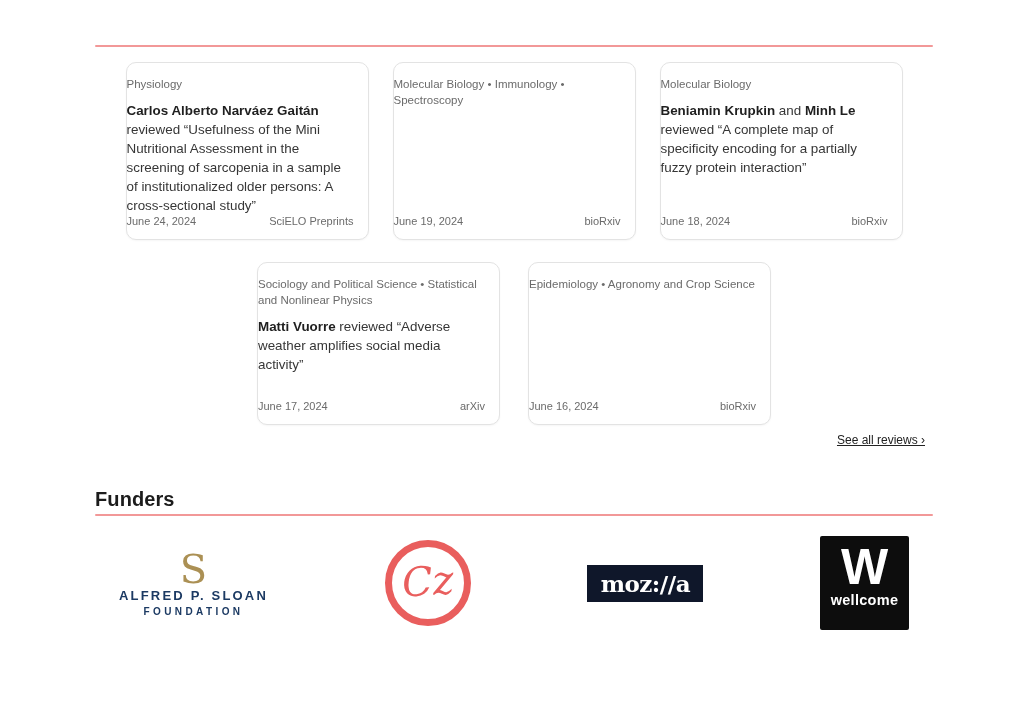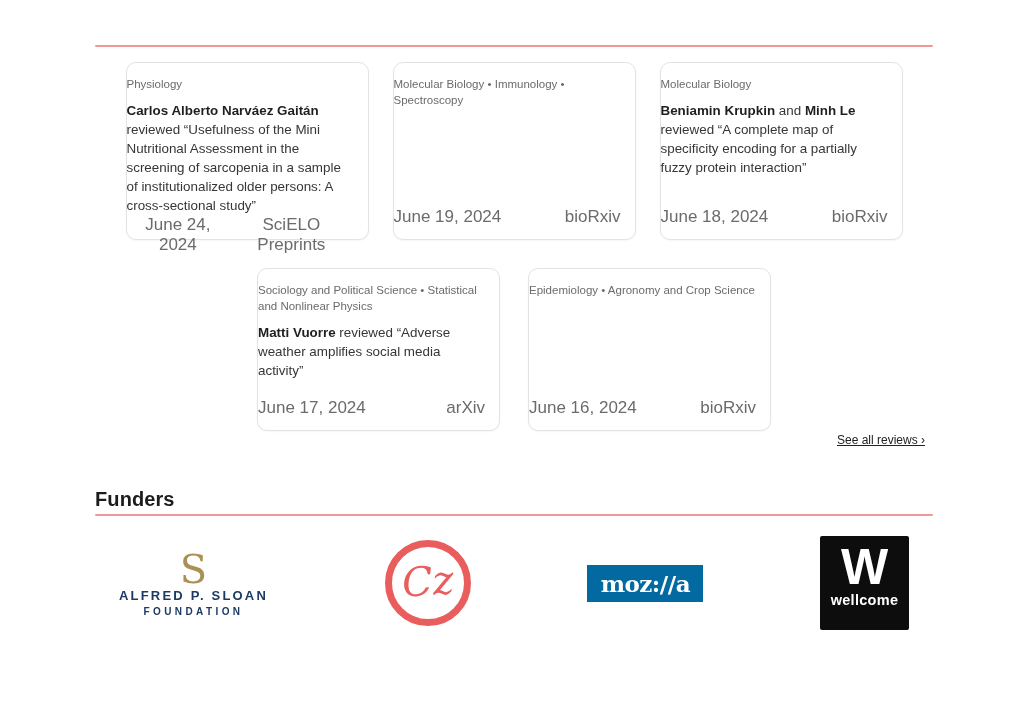--- a/index.html
+++ b/index.html
@@ -20,31 +20,31 @@
   html,body{background:#ffffff;}
   body{font-family:"Liberation Sans",sans-serif;}
   .page{position:relative;width:1024px;height:702px;background:#ffffff;overflow:hidden;}
   .content{position:absolute;left:95px;top:0;width:838px;height:702px;}
 
   .section-title{position:absolute;left:0;font-size:20px;font-weight:800;color:var(--heading-text);letter-spacing:.1px;}
   .rule{position:absolute;left:0;width:838px;height:2px;background:var(--accent-rule);border-radius:1px;}
 
   .cards-row{position:absolute;left:0;width:838px;display:flex;justify-content:center;gap:24px;}
   .row-0{top:62px;}
-  .row-1{top:268px;gap:28px;}
+  .row-1{top:262px;gap:28px;}
   .card{width:243px;background:#ffffff;border:1px solid var(--card-border);border-radius:10px;
         padding:13px 14px 12px 0;display:flex;flex-direction:column;
         box-shadow:0 1px 2px rgba(0,0,0,.04);cursor:pointer;text-decoration:none;}
   .row-0 .card{height:178px;}
   .row-1 .card{height:163px;}
   .topics{font-size:11.5px;line-height:1.4;color:var(--muted-text);margin-bottom:9px;}
   .body-text{font-size:13.4px;line-height:1.42;color:var(--body-text);}
   .body-text .seg-b{font-weight:700;color:var(--bold-text);}
   .cfoot{margin-top:auto;display:flex;justify-content:space-between;align-items:baseline;
-         font-size:17px;color:var(--muted-text);text-align:center;}
+         font-size:11px;color:var(--muted-text);}
 
   .see-all{position:absolute;top:433px;right:8px;font-size:12px;color:var(--link-text);
            text-decoration:underline;cursor:pointer;}
 
   .funders-row{position:absolute;top:531px;left:0;width:838px;height:104px;
                display:flex;align-items:center;justify-content:space-between;padding:0 24px;}
   .funder{display:flex;flex-direction:column;align-items:center;text-decoration:none;cursor:pointer;}
 
   .sloan-s{font-family:"DejaVu Serif",serif;font-size:40px;line-height:.95;color:var(--sloan-gold);}
   .sloan-l1{font-size:13px;font-weight:700;letter-spacing:2.2px;color:var(--brand-navy);}
@@ -55,21 +55,21 @@
   .gates-l1 .amp{color:var(--gates-gold);font-style:italic;padding:0 1px;}
   .gates-l2{font-size:17px;margin-top:1px;}
   .gates-l2 .sc{font-variant:small-caps;letter-spacing:.5px;}
   .gates-l2 .fnd{font-style:italic;font-size:12.5px;color:var(--gates-gold);letter-spacing:.5px;}
 
   .czi-circle{width:86px;height:86px;border:7px solid var(--czi-red);border-radius:50%;
               display:flex;align-items:center;justify-content:center;}
   .czi-letters{font-family:"DejaVu Serif",serif;font-style:italic;font-size:40px;
                color:var(--czi-red);transform:translateY(-2px) rotate(-4deg);}
 
-  .moz-box{width:116px;height:37px;background:#0369a1;color:#ffffff;display:flex;
+  .moz-box{width:116px;height:37px;background:#0f172a;color:#ffffff;display:flex;
            align-items:center;justify-content:center;font-family:"DejaVu Serif",serif;
            font-weight:700;font-size:23px;letter-spacing:-.5px;}
 
   .w-box{width:89px;height:94px;background:var(--logo-black);border-radius:2px;display:flex;
          flex-direction:column;align-items:center;justify-content:flex-start;padding-top:4px;}
   .w-big{color:#ffffff;font-size:50px;font-weight:800;line-height:1.1;}
   .w-word{color:#ffffff;font-size:14.5px;font-weight:700;letter-spacing:.3px;margin-top:-3px;}
 
   .t-recent{top:23px;}
   .r-recent{top:45px;}

